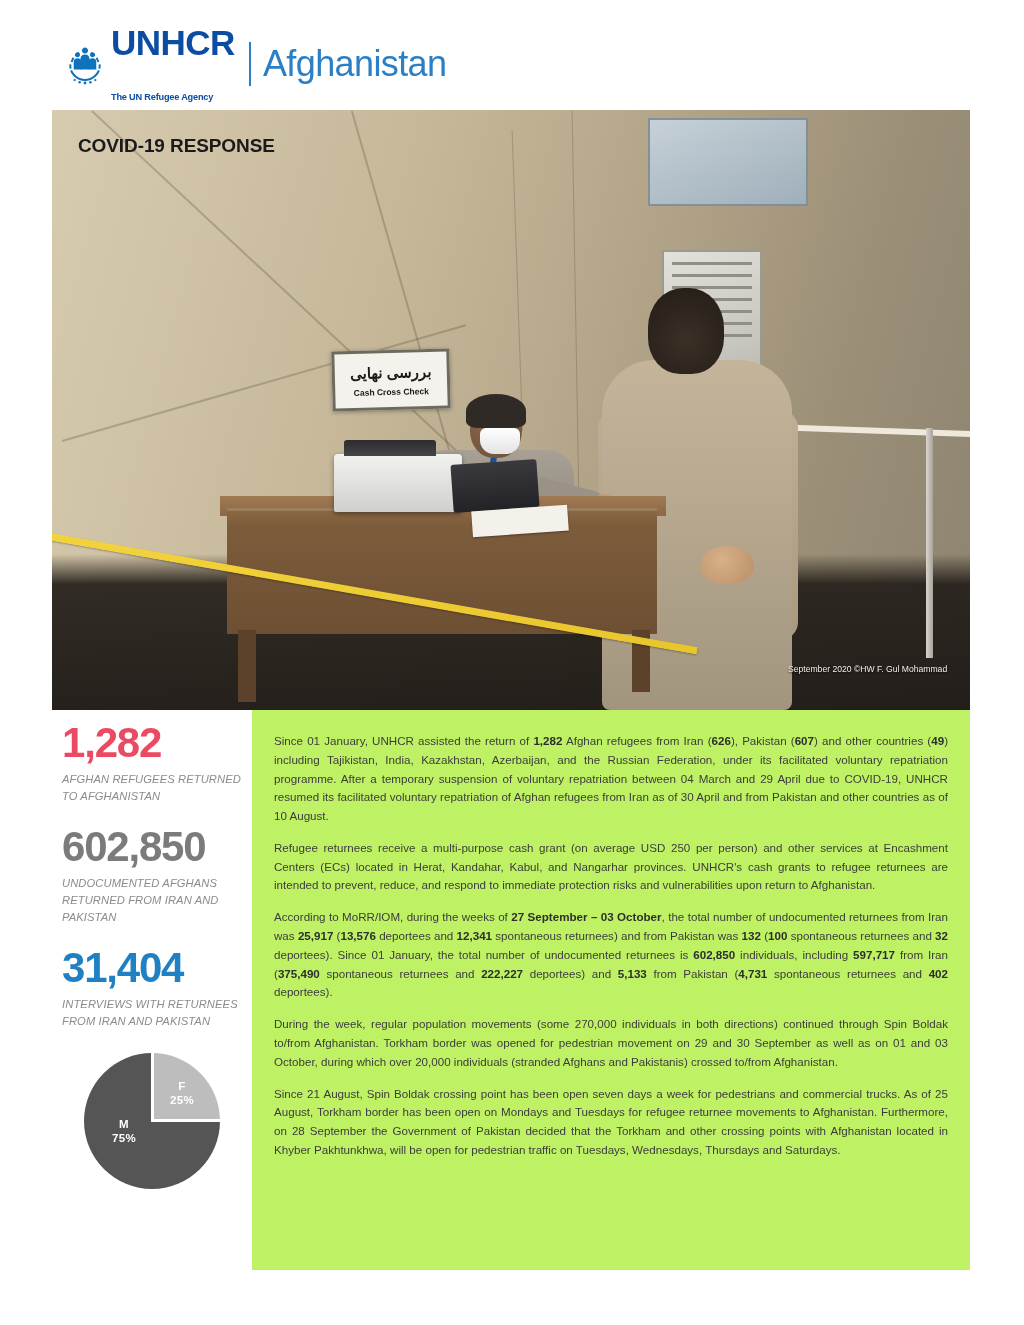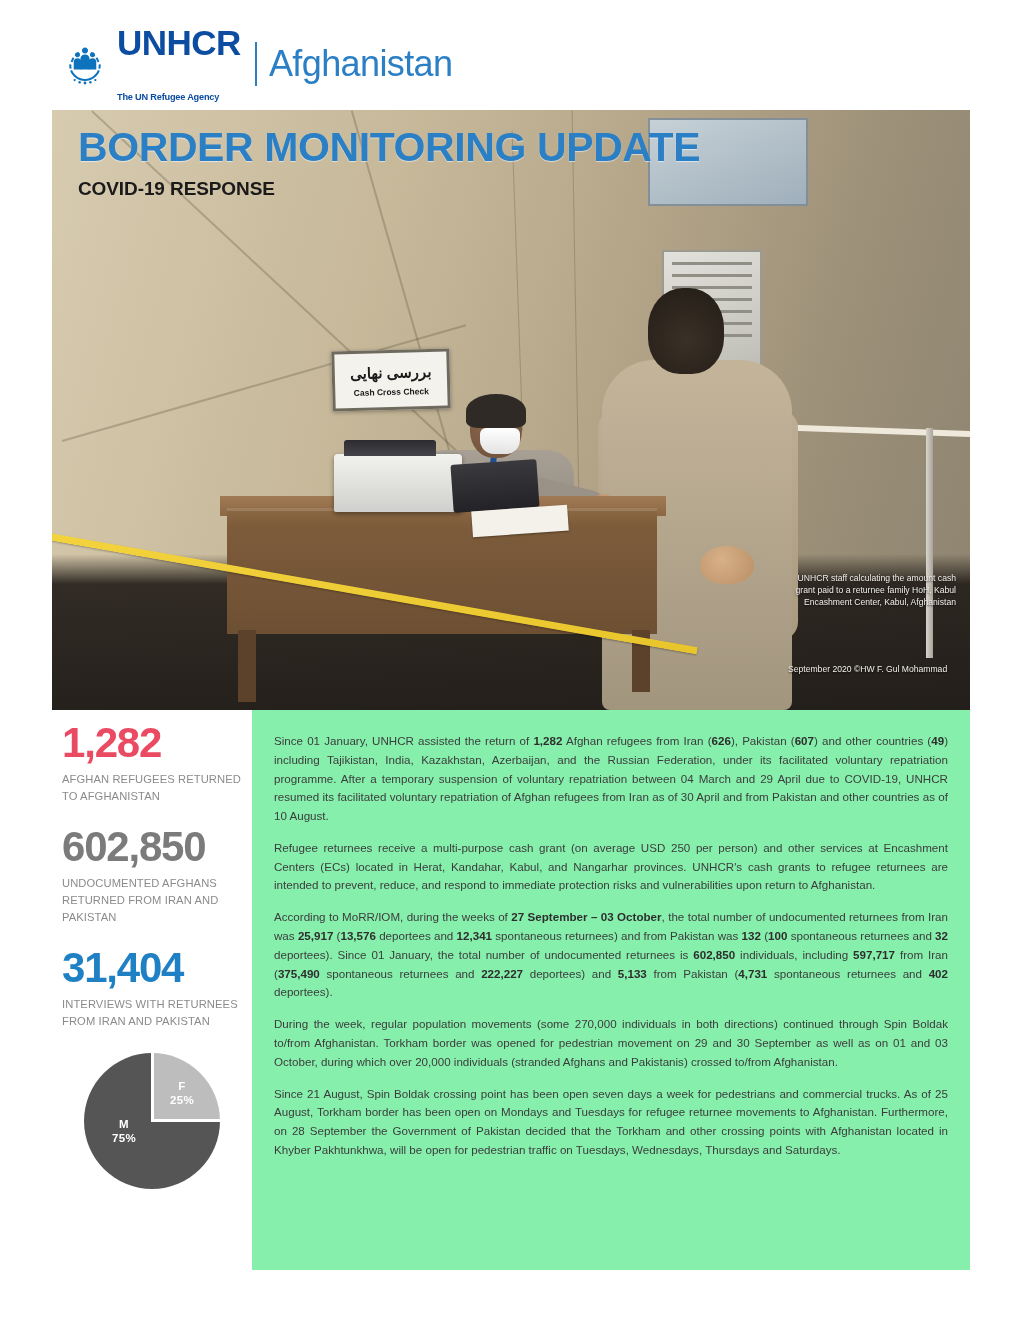--- a/index.html
+++ b/index.html
@@ -16,21 +16,21 @@
   
   .logo-bar {
     position: absolute;
     left: 62px;
     top: 36px;
     display: flex;
     align-items: center;
     height: 56px;
   }
   .unhcr-emblem { width: 46px; height: 46px; flex: 0 0 46px; }
-  .unhcr-wordmark { margin-left: 9px; display: flex; flex-direction: column; gap: 32px; }
+  .unhcr-wordmark { margin-left: 3px; display: flex; flex-direction: column; gap: 32px; }
   .unhcr-name {
     font-size: 35px;
     font-weight: bold;
     color: #0c4da2;
     letter-spacing: -0.5px;
     line-height: 0.96;
     font-family: "Liberation Sans", sans-serif;
   }
   .unhcr-tagline {
     font-size: 9.2px;
@@ -321,20 +321,21 @@
   }
   .stat-number.red   { font-size: 42px; color: #ea4a62; }
   .stat-number.gray  { font-size: 42px; color: #7b7b7b; }
   .stat-number.blue  { font-size: 42px; color: #1f80c4; }
   .stat-label {
     font-size: 11.2px;
     color: #8b8b8b;
     line-height: 1.55;
     margin-top: 7px;
     letter-spacing: 0.1px;
+    font-style: italic;
   }
 
   
   .pie-wrap { margin-top: 22px; margin-left: 22px; position: relative; width: 136px; height: 136px; }
   .pie {
     width: 136px; height: 136px; border-radius: 50%;
     background: conic-gradient(#bdbdbd 0deg 90deg, #555555 90deg 360deg);
   }
   .pie-sep-v { position:absolute; left:67px; top:0; width:3px; height:68px; background:#ffffff; }
   .pie-sep-h { position:absolute; left:67px; top:66px; width:69px; height:3px; background:#ffffff; }
@@ -345,21 +346,21 @@
   .pie-lbl.f { left: 86px; top: 26px; }
   .pie-lbl.m { left: 28px; top: 64px; }
 
   
   .body-panel {
     position: absolute;
     left: 252px;
     top: 710px;
     width: 718px;
     height: 560px;
-    background: #86efac;
+    background: #bef264;
     padding: 22px 22px 20px 22px;
   }
   .para {
     font-size: 11.6px;
     line-height: 1.62;
     color: #3c3c3c;
     text-align: justify;
     margin-bottom: 13px;
   }
   .para:last-child { margin-bottom: 12px; }
@@ -433,27 +434,25 @@
     <div class="desk-top"></div>
     <div class="desk"></div>
     <div class="desk-leg-l"></div>
     <div class="desk-leg-r"></div>
     <div class="printer"></div>
     <div class="monitor"></div>
     <div class="papers"></div>
 
     <div class="tape"></div>
 
-    <div class="photo-caption">UNHCR staff calculating the amount cash grant paid to a returnee family HoH, Kabul Encashment Center, Kabul, Afghanistan</div>
     <div class="photo-credit">September 2020 ©HW F. Gul Mohammad</div>
   </div>
 </div>
 
 <div class="title-block">
-  <div class="main-title">BORDER MONITORING UPDATE</div>
   <div class="sub-title">COVID-19 RESPONSE</div>
 </div>
 
 <div class="stats-col">
 
   <div class="stat">
     <div class="stat-number red">1,282</div>
     <div class="stat-label">AFGHAN REFUGEES RETURNED TO AFGHANISTAN</div>
   </div>
 

